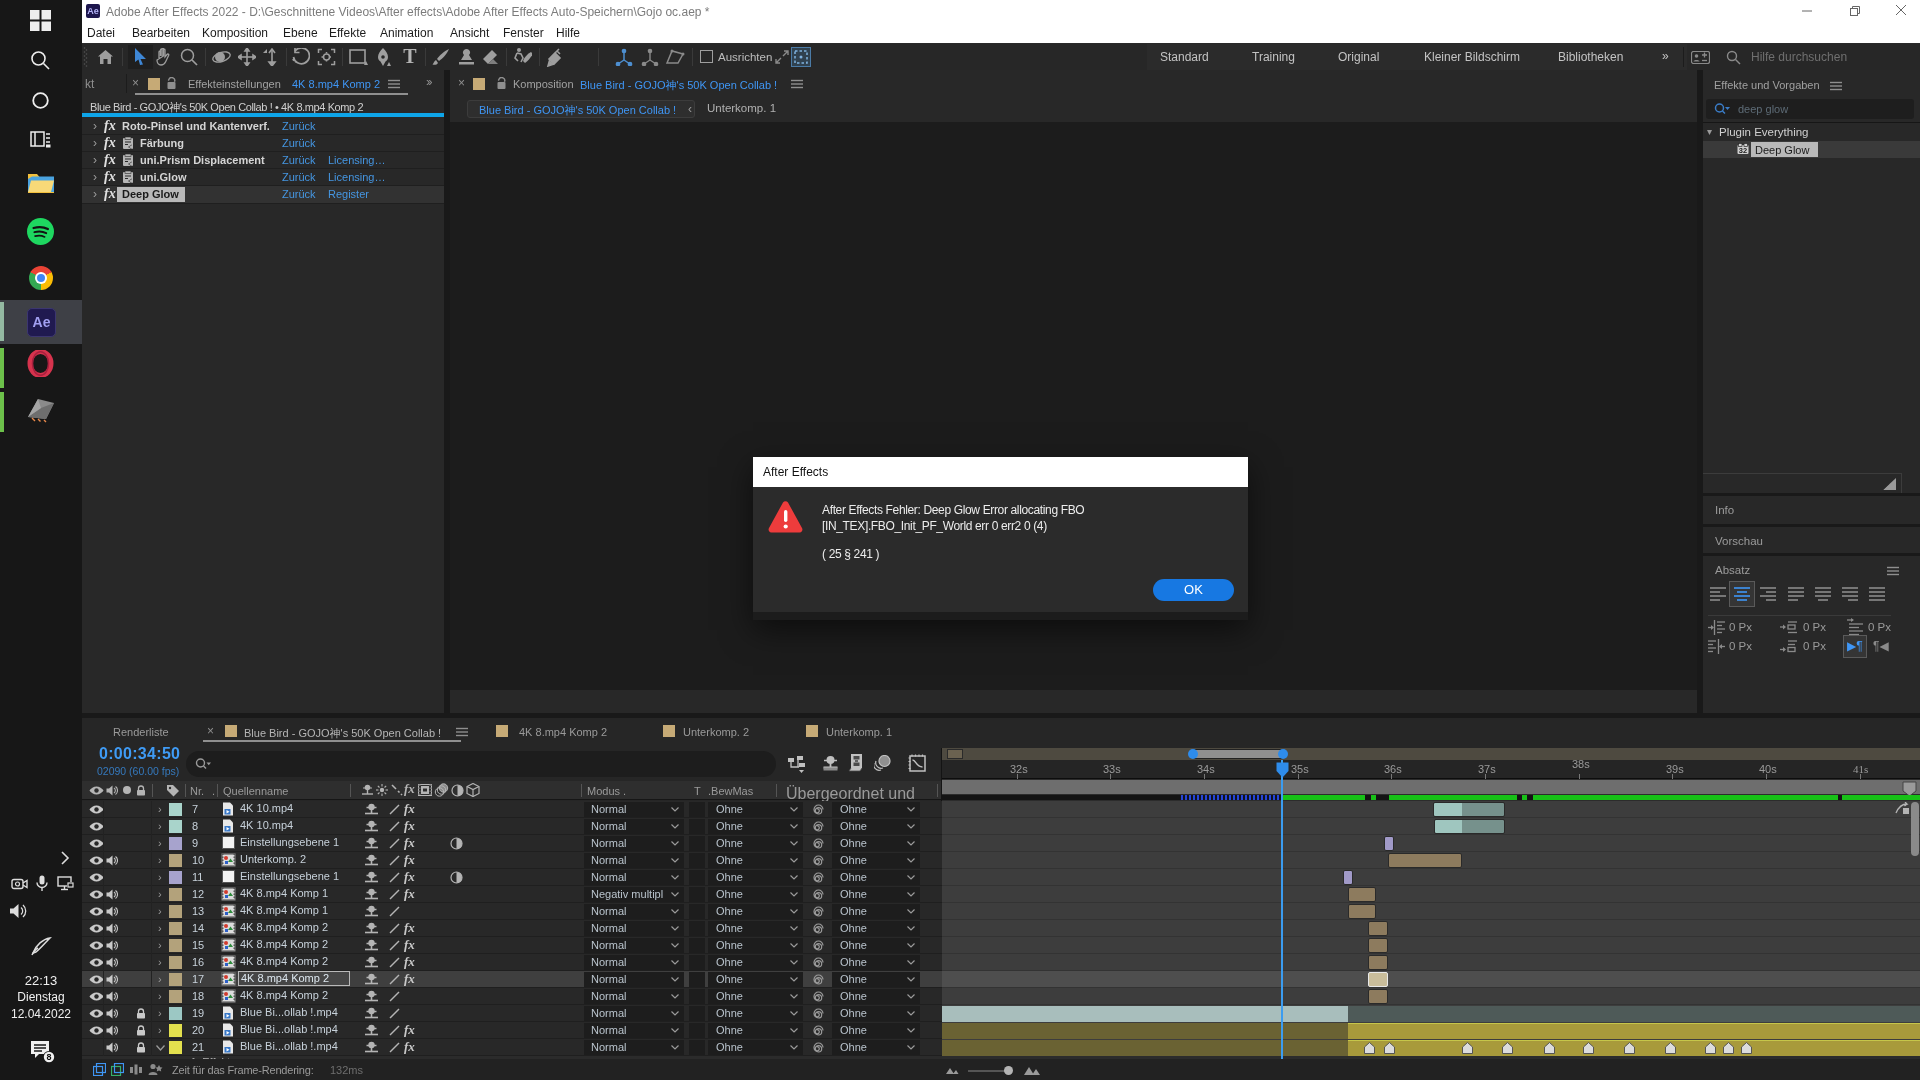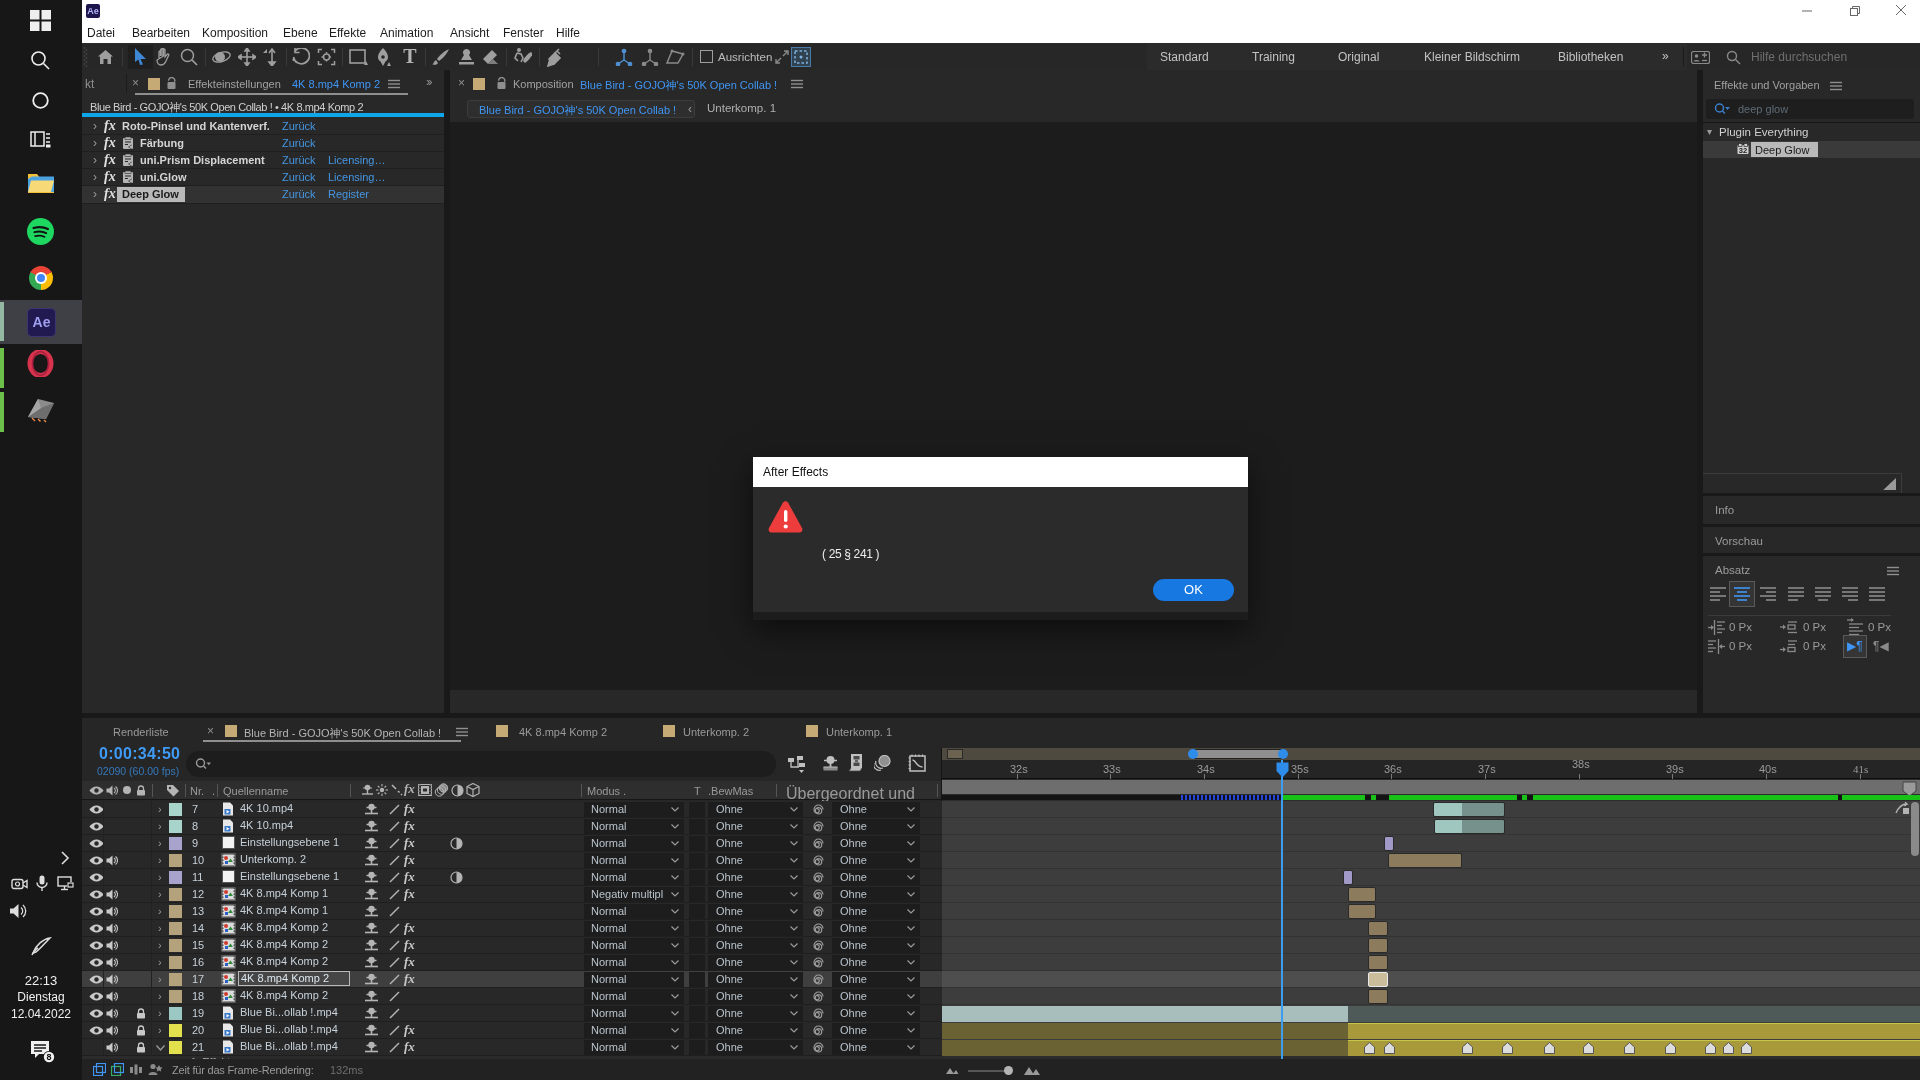--- a/index.html
+++ b/index.html
@@ -8,20 +8,21 @@
 .abs{position:absolute;}
 .sep{position:absolute;width:1px;background:#3a3a3a;}
 svg{display:block;}
 </style>
 </head>
 <body>
 <div id="screen">
 
 <div class="abs" id="titlebar" style="left:82px;top:0;width:1838px;height:22px;background:#ffffff;">
   <div class="abs" style="left:4px;top:4px;width:14px;height:14px;background:#1d164d;border-radius:2px;color:#b4b3f7;font-size:9px;font-weight:bold;text-align:center;line-height:14px;">Ae</div>
+  <div class="abs" style="left:24px;top:5px;font-size:12px;color:#7c7c7c;white-space:nowrap;">Adobe After Effects 2022 - D:\Geschnittene Videos\After effects\Adobe After Effects Auto-Speichern\Gojo oc.aep *</div>
   <svg class="abs" style="left:1706px;top:0;" width="126" height="22" viewBox="0 0 126 22">
     <g stroke="#666" stroke-width="1" fill="none">
       <line x1="14" y1="11" x2="24" y2="11"></line>
       <rect x="62.5" y="8.5" width="7" height="7"></rect>
       <path d="M64.5 8.5 v-2 h7 v7 h-2"></path>
       <line x1="108" y1="5" x2="118" y2="15"></line>
           <line x1="118" y1="5" x2="108" y2="15"></line>
     </g>
   </svg>
 </div>
@@ -1789,20 +1790,21 @@
 <div class="abs" id="dialog" style="left:753px;top:457px;width:495px;height:163px;box-shadow:0 10px 30px rgba(0,0,0,0.55);">
   <div class="abs" style="left:0;top:0;width:495px;height:30px;background:#ffffff;">
     <div class="abs" style="left:10px;top:8px;font-size:12px;color:#111111;">After Effects</div>
   </div>
   <div class="abs" style="left:0;top:30px;width:495px;height:125px;background:#2b2b2b;">
     <svg class="abs" style="left:15px;top:13px;" width="35" height="33" viewBox="0 0 35 33">
           <path d="M15 2.5 a3 3 0 0 1 5 0 L34 28 a3 3 0 0 1-2.5 4.5 h-28 A3 3 0 0 1 1 28 z" fill="#ed3c3c"></path>
           <rect x="16" y="10" width="3.4" height="12" rx="1.7" fill="#fff"></rect>
           <circle cx="17.7" cy="26.5" r="2.1" fill="#fff"></circle>
         </svg>
+    <div class="abs" style="left:69px;top:15px;font-size:12px;letter-spacing:-0.35px;color:#ececec;line-height:16px;">After Effects Fehler: Deep Glow Error allocating FBO<br>[IN_TEX].FBO_Init_PF_World err 0 err2 0 (4)</div>
     <div class="abs" style="left:69px;top:60px;font-size:12px;letter-spacing:-0.35px;color:#ececec;">( 25 § 241 )</div>
     <div class="abs" style="left:400px;top:92px;width:81px;height:22px;background:#1778e2;border-radius:11px;">
       <div style="text-align:center;font-size:13px;color:#ffffff;line-height:22px;">OK</div>
     </div>
   </div>
 </div>
 
 </div>
 
 </body></html>

